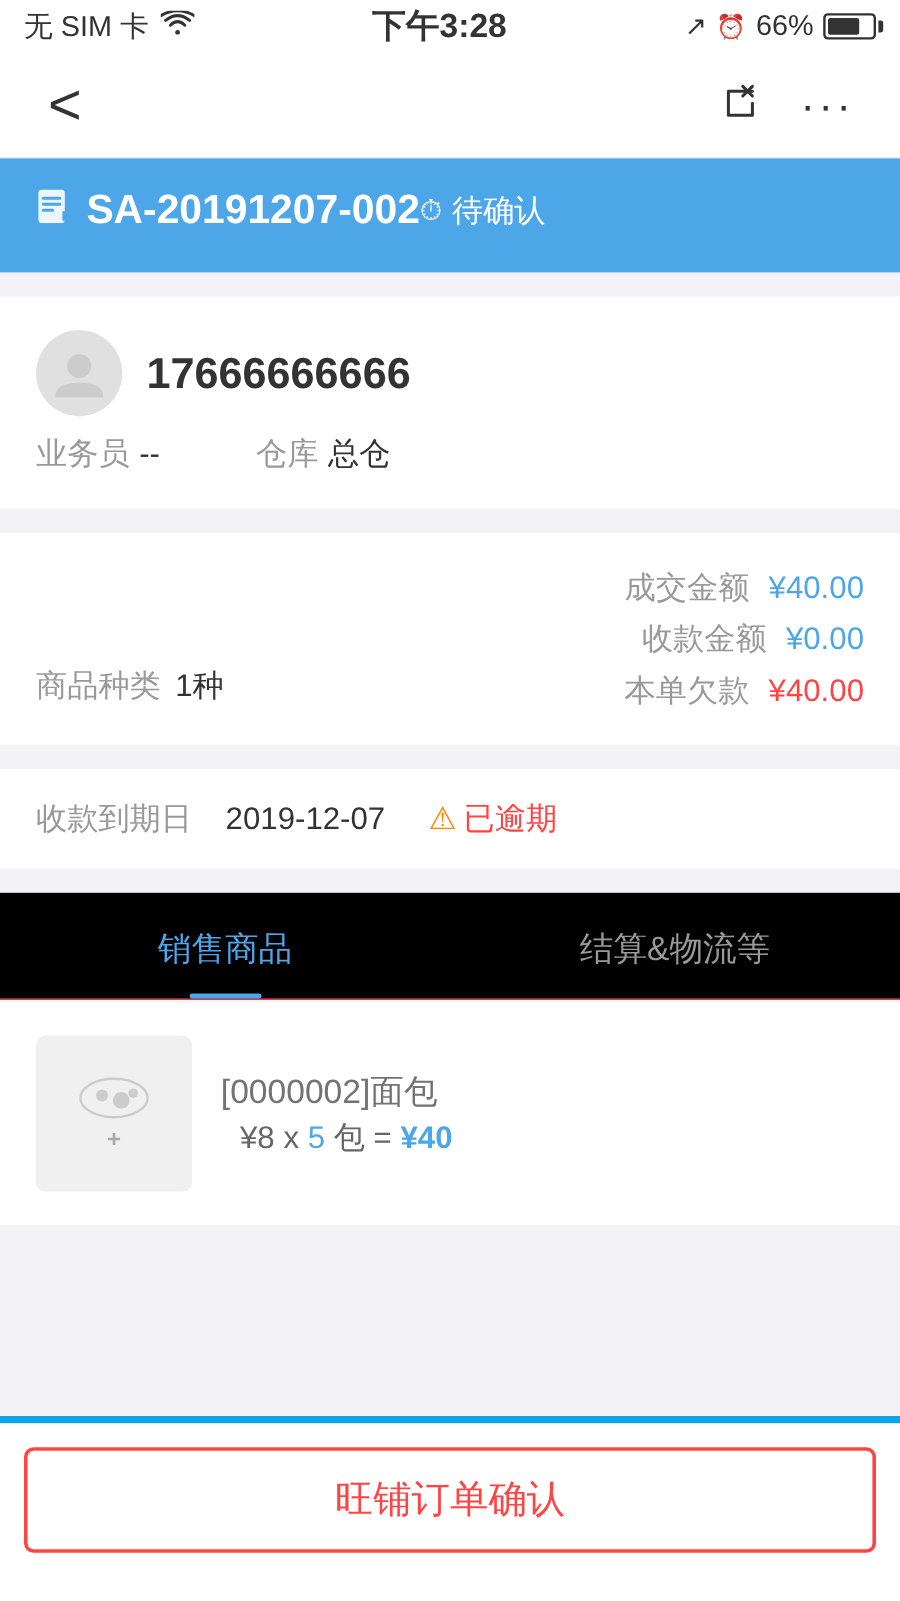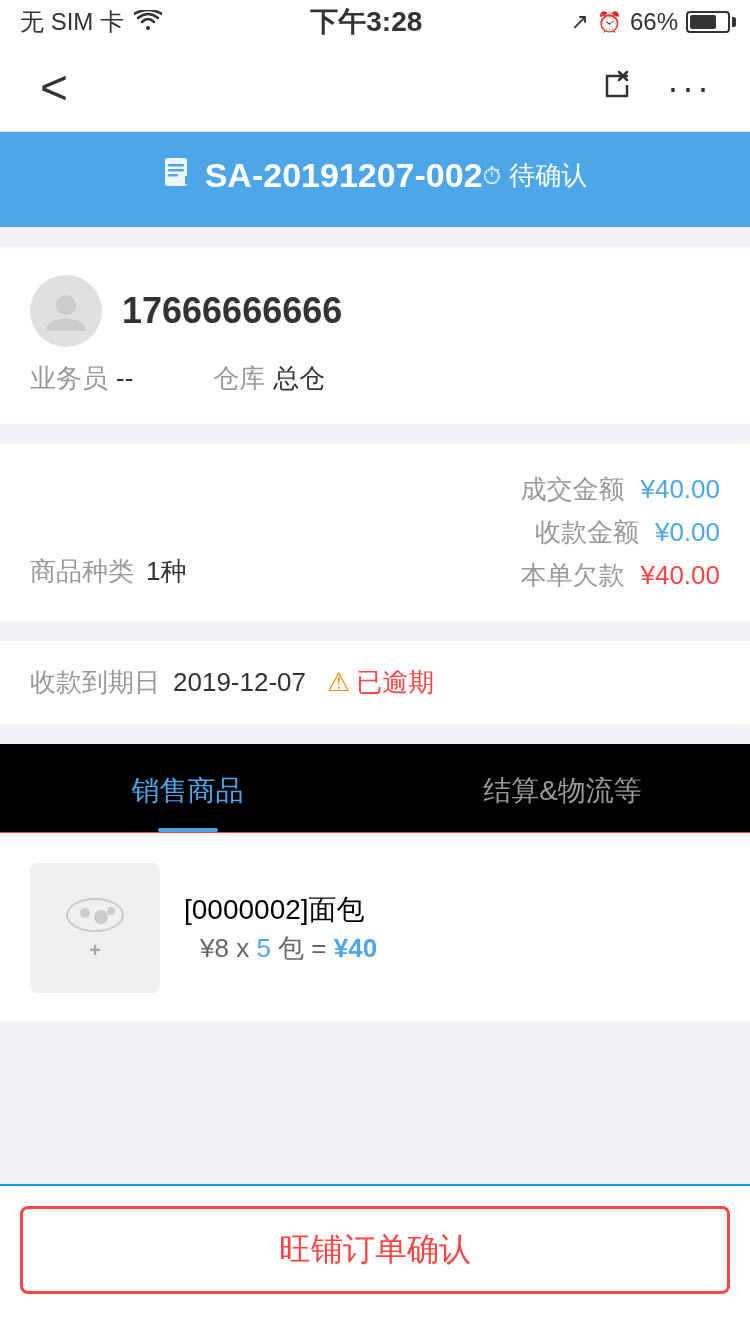--- a/index.html
+++ b/index.html
@@ -79,21 +79,21 @@
 
     
     .order-header {
       background: #4da6e8;
       padding: 24px 30px 20px 30px;
       margin-top: 0;
     }
     .order-header-top {
       display: flex;
       align-items: center;
-      justify-content: center;
+      justify-content: flex-start;
       margin-bottom: 12px;
     }
     .order-id {
       font-size: 34px;
       font-weight: 700;
       color: #fff;
       display: flex;
       align-items: center;
       gap: 12px;
     }
@@ -196,21 +196,21 @@
     .amount-value { color: #4da6e8; font-weight: 500; }
     .amount-value-overdue { color: #ff4444; font-weight: 500; }
 
     
     .due-date-card {
       background: #fff;
       padding: 24px 30px;
       margin-top: 20px;
       display: flex;
       align-items: center;
-      gap: 13px;
+      gap: 28px;
       font-size: 26px;
     }
     .due-date-label { color: #999; }
     .due-date-value { color: #333; }
     .overdue-badge {
       display: flex;
       align-items: center;
       gap: 6px;
       color: #ff4444;
       font-size: 26px;
@@ -275,21 +275,21 @@
     }
     .product-thumb-inner {
       display: flex;
       flex-direction: column;
       align-items: center;
       gap: 4px;
     }
     .product-info {}
     .product-name {
       font-size: 28px;
-      color: #000000;
+      color: #737373;
       margin-bottom: 2px;
     }
     .product-price {
       font-size: 26px;
       color: #666;
       margin-left: 16px;
     }
     .price-highlight {
       color: #4da6e8;
       font-weight: 600;
@@ -305,21 +305,21 @@
     }
 
     
     .bottom-bar {
       position: fixed;
       bottom: 0;
       left: 0;
       width: 750px;
       background: #fff;
       padding: 20px 20px 40px;
-      border-top: 2px solid #0ea5e9;
+      border-top: 6px solid #0ea5e9;
     }
     .confirm-btn {
       width: 100%;
       height: 88px;
       border: 3px solid #ff4444;
       background: #fff;
       border-radius: 8px;
       font-size: 32px;
       color: #ff4444;
       font-weight: 500;

